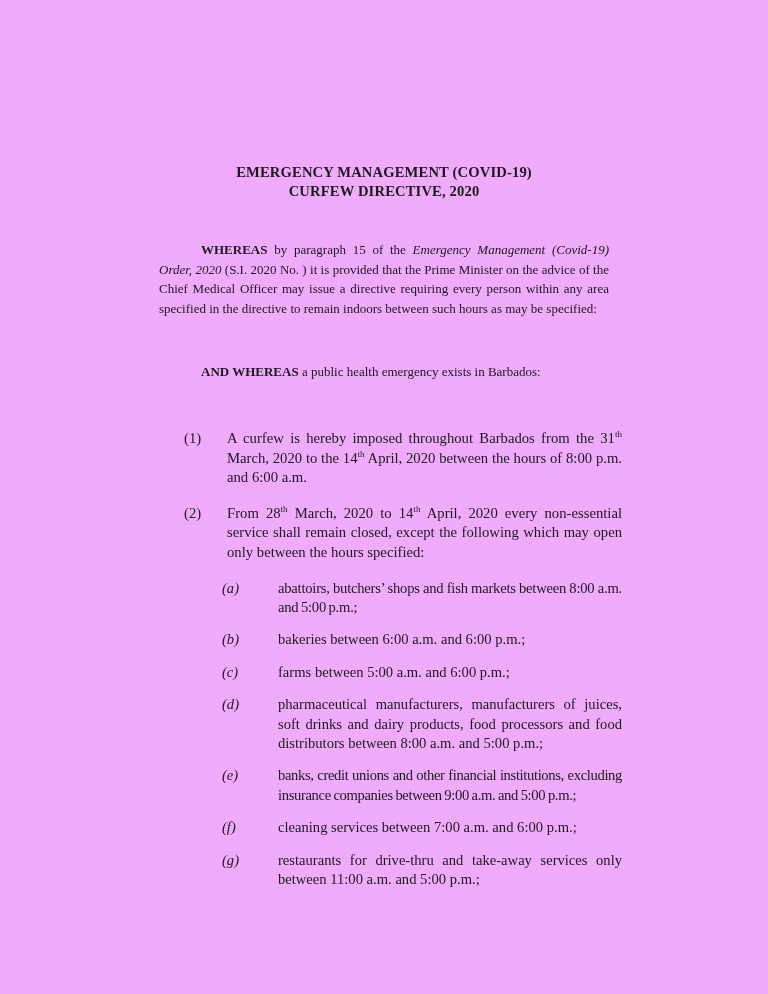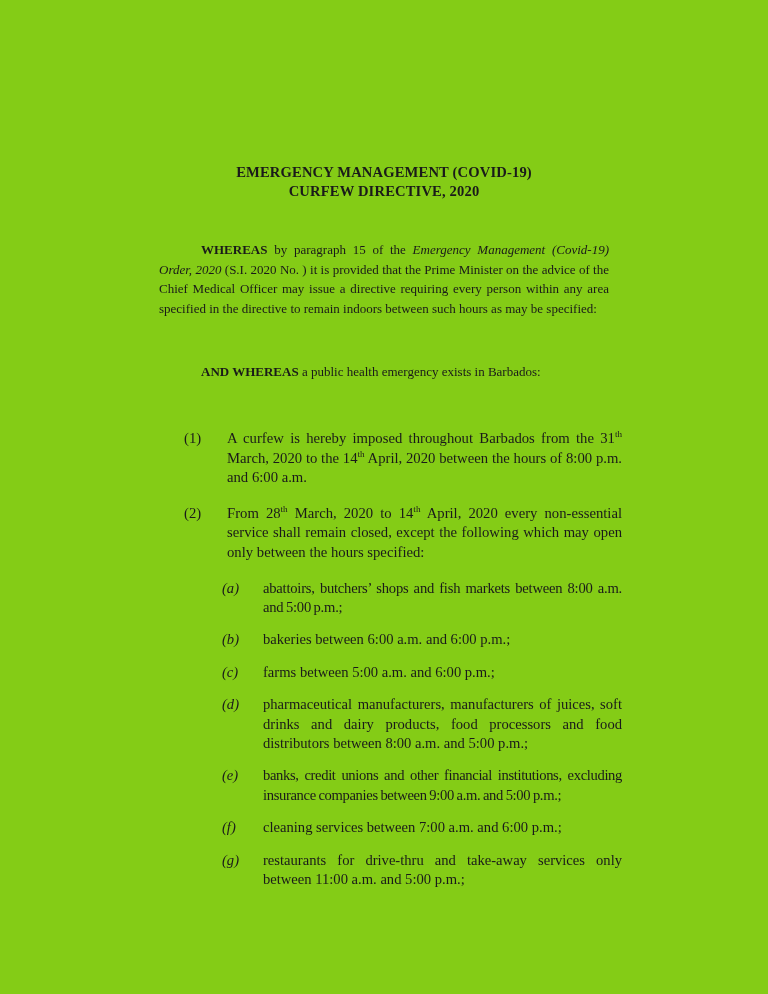--- a/index.html
+++ b/index.html
@@ -14,21 +14,21 @@
     font-family: "Liberation Serif", "DejaVu Serif", serif;
     color: #1a1a1a;
     overflow: hidden;
   }
 
   .page {
     position: absolute;
     left: 0; top: 0;
     width: 768px;
     height: 994px;
-    background: #84cc16;
+    background: #f0abfc;
   }
 
   
   .content {
     position: absolute;
     left: 146px;
     top: 163px;
     width: 476px;
   }
 
@@ -94,20 +94,21 @@
     width: 41px;
     flex: 0 0 41px;
     margin-left: 76px;
     font-style: italic;
     text-align: left;
   }
   .subitem .body {
     flex: 1 1 auto;
     text-align: justify;
     text-justify: inter-word;
+    margin-left: 15px;
   }
   .subitem .body.tight {
     letter-spacing: -0.35px;
     word-spacing: -0.6px;
   }
   .subitem .body.tight-a {
     letter-spacing: -0.22px;
     word-spacing: -0.9px;
   }
 

